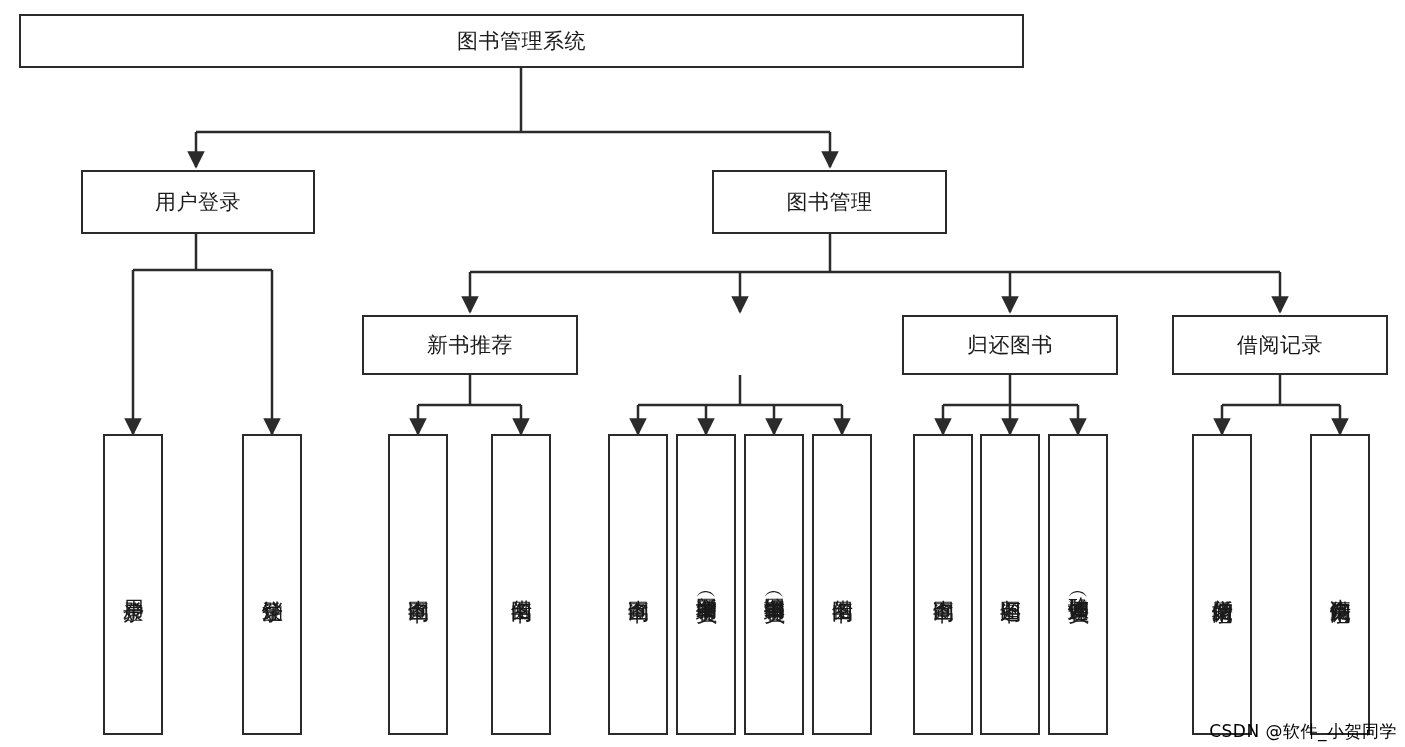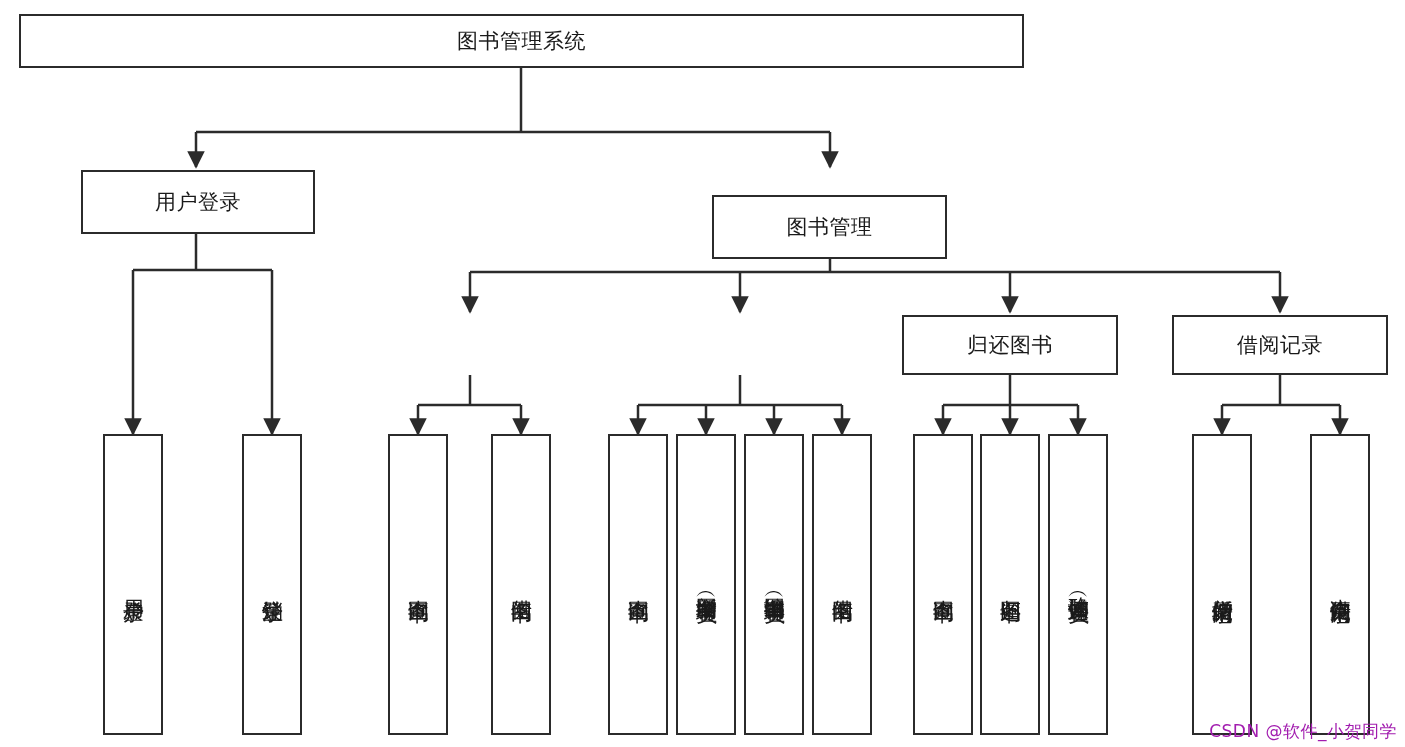--- a/index.html
+++ b/index.html
@@ -58,21 +58,21 @@
   }
   .node.v .lbl {
     writing-mode: vertical-rl;
     text-orientation: upright;
   }
   #watermark {
     position: absolute;
     right: 8px;
     bottom: 4px;
     font-size: 17px;
-    color: #a21caf;
+    color: #000000;
     white-space: nowrap;
     letter-spacing: 0.5px;
   }
 </style>
 </head>
 <body>
 
 <div id="canvas">
 
   <svg id="edges" viewBox="0 0 1405 747" xmlns="http://www.w3.org/2000/svg">
@@ -125,24 +125,27 @@
     </g>
   </svg>
 
   <div class="node h" style="left:19px; top:14px; width:1005px; height:54px;">
     <span class="lbl">图书管理系统</span>
   </div>
 
   <div class="node h" style="left:81px; top:170px; width:234px; height:64px;">
     <span class="lbl">用户登录</span>
   </div>
-  <div class="node h" style="left:712px; top:170px; width:235px; height:64px;margin-top:25px;">
+  <div class="node h" style="left:712px; top:170px; width:235px; height:64px;">
     <span class="lbl">图书管理</span>
   </div>
 
+  <div class="node h" style="left:362px; top:315px; width:216px; height:60px;">
+    <span class="lbl">新书推荐</span>
+  </div>
   <div class="node h" style="left:902px; top:315px; width:216px; height:60px;">
     <span class="lbl">归还图书</span>
   </div>
   <div class="node h" style="left:1172px; top:315px; width:216px; height:60px;">
     <span class="lbl">借阅记录</span>
   </div>
 
   <div class="node v" style="left:103px; top:434px; width:60px; height:301px;">
     <span class="lbl">用户登录</span>
   </div>

